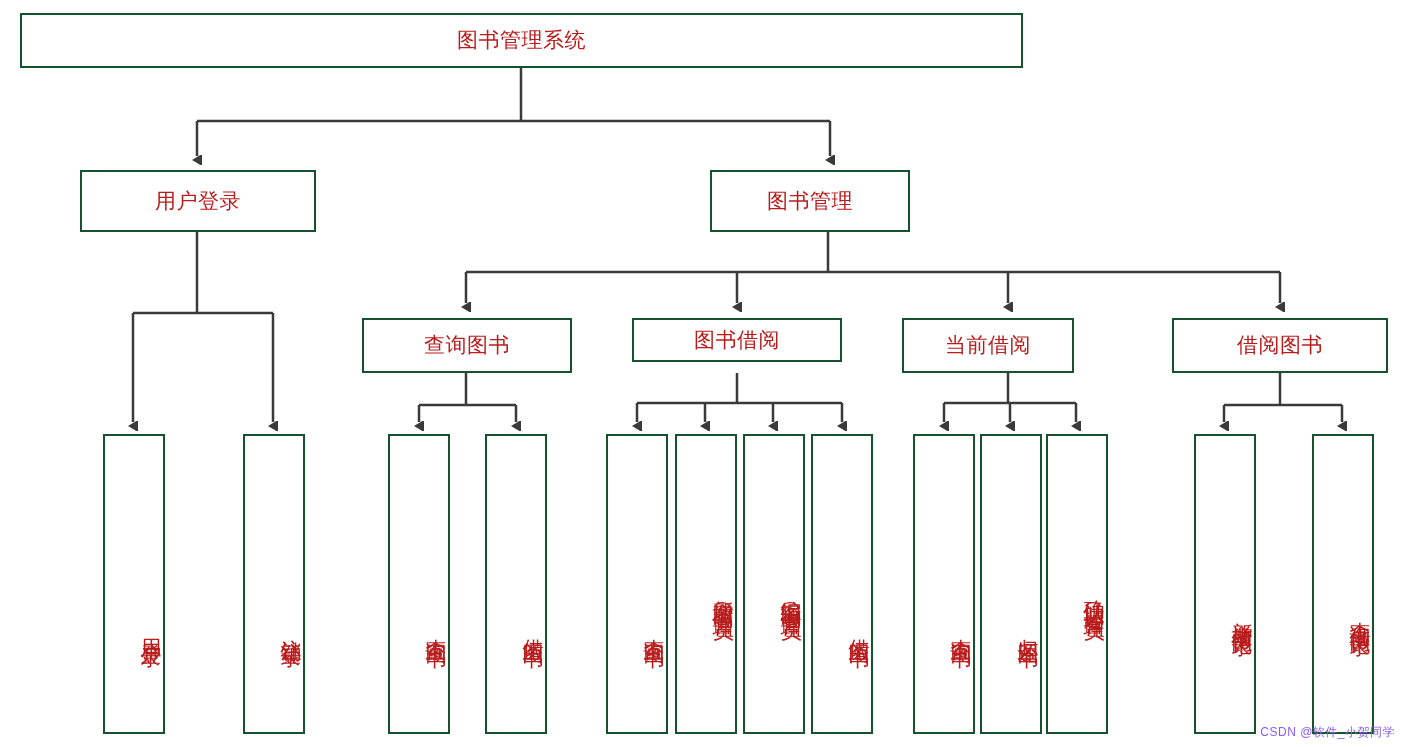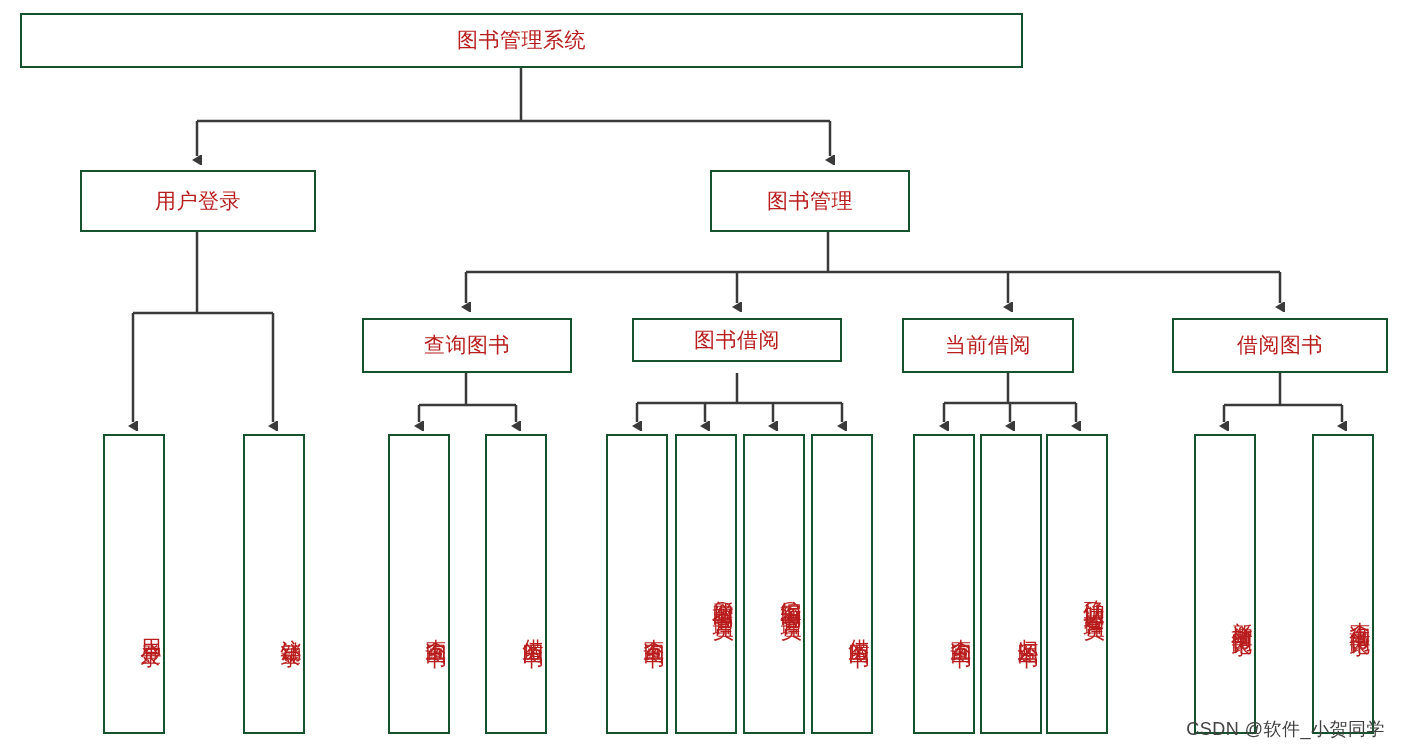--- a/index.html
+++ b/index.html
@@ -48,24 +48,24 @@
     align-items: flex-start;
     justify-content: center;
     padding-top: 10px;
   }
   .node.vert.pad-top-lg { padding-top: 88px; }
   .node.vert.pad-top-md { padding-top: 60px; }
   .node.vert.pad-top-sm { padding-top: 24px; }
   .node-label { display: block; }
   #watermark {
     position: absolute;
-    right: 20px;
+    right: 10px;
     bottom: 6px;
-    font-size: 18px;
-    color: #404040;
+    font-size: 12px;
+    color: #8b5cf6;
     letter-spacing: 0.5px;
     white-space: nowrap;
   }
 </style>
 </head>
 <body>
 
 <div id="canvas">
 
   <svg id="wires" viewBox="0 0 1405 747" xmlns="http://www.w3.org/2000/svg">

